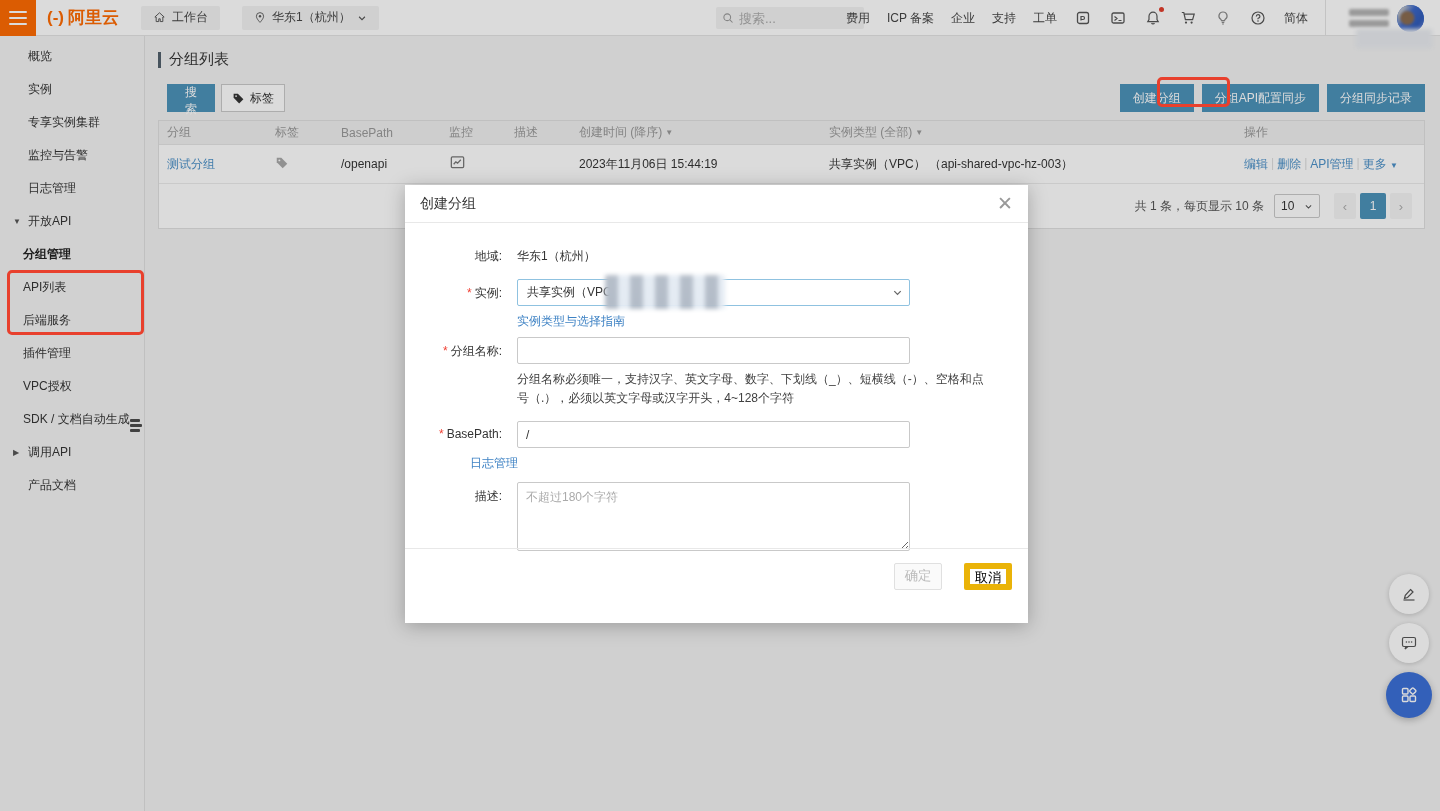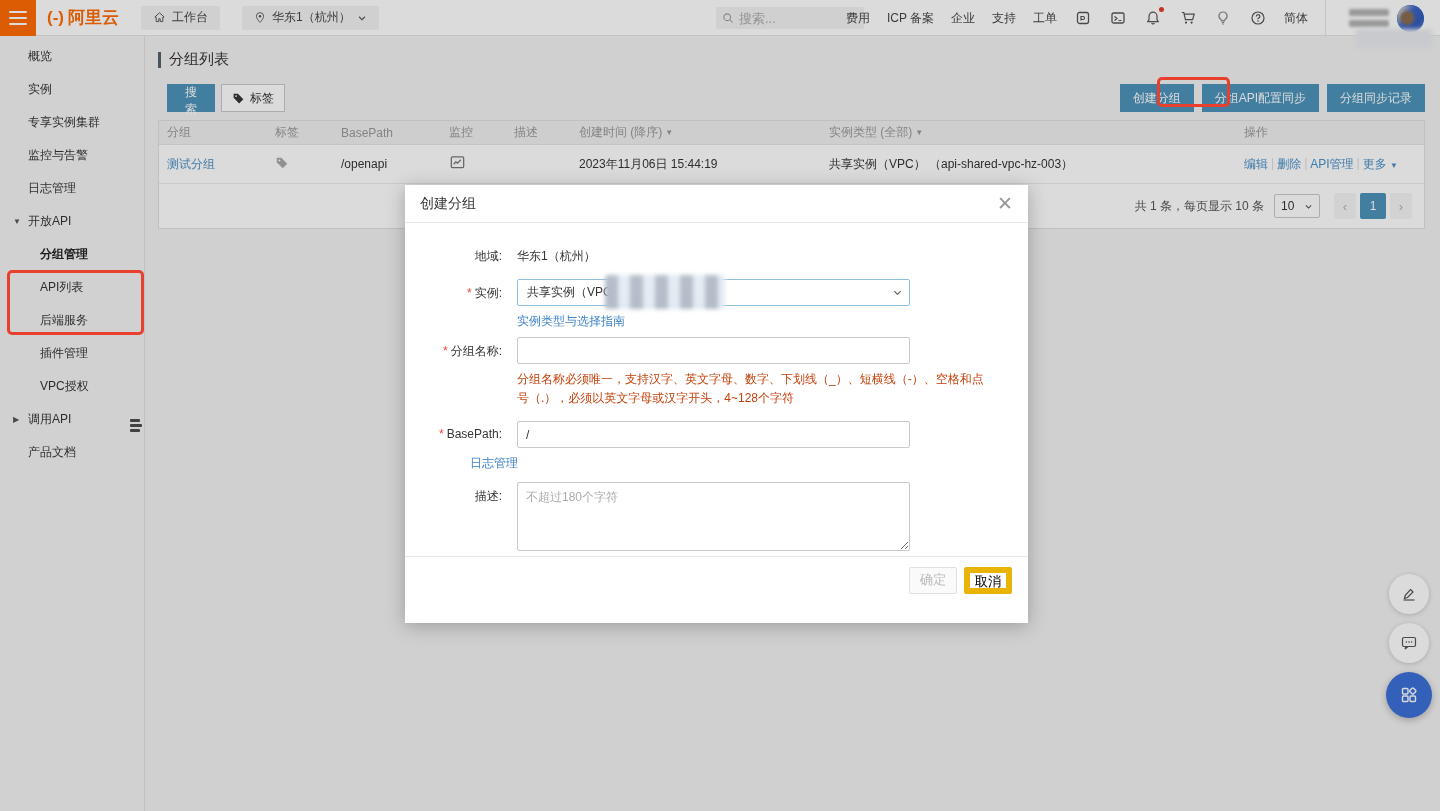--- a/index.html
+++ b/index.html
@@ -25,21 +25,21 @@
   .name-blur i { display:block; width:40px; height:7px; background:#b3b3b3; filter:blur(1.5px); border-radius:2px; }
   .avatar { width:27px; height:27px; border-radius:50%; overflow:hidden; background:#2f63c9; position:relative; }
   .avatar i { position:absolute; inset:0; background:radial-gradient(circle at 38% 48%, #8a6b4f 0 6px, rgba(138,107,79,0) 8px), linear-gradient(125deg,#b9bdc4 18%, #3a66c8 42%, #2f5ab8 75%, #6f87d8); filter:blur(1px); }
   .avatar-dropdown-blur { position:absolute; left:1356px; top:29px; width:76px; height:19px; background:#e9ecf0; filter:blur(2px); z-index:11; border-radius:2px; }
 
   
   .sidebar { position:absolute; top:36px; left:0; bottom:0; width:145px; background:#f4f4f4; border-right:1px solid #e0e0e0; z-index:5; }
   .sidebar-title { height:60px; display:flex; align-items:center; padding-left:12px; font-size:14px; font-weight:bold; color:#333; border-bottom:1px solid #e2e2e2; }
   .side-menu { margin-top:4px; }
   .side-item { height:33px; line-height:33px; padding-left:28px; color:#333; cursor:pointer; position:relative; white-space:nowrap; overflow:hidden; }
-  .side-item.sub { padding-left:40px; }
+  .side-item.sub { padding-left:23px; }
   .side-item.active { font-weight:bold; color:#222; }
   .tri { position:absolute; left:13px; top:0; height:33px; display:flex; align-items:center; font-size:8px; color:#555; }
   .collapse-handle { position:absolute; right:2px; top:381px; width:12px; height:16px; display:flex; flex-direction:column; justify-content:center; gap:2px; cursor:pointer; }
   .collapse-handle i { display:block; height:3px; background:#4a4a4a; border-radius:1px; }
   .collapse-handle i:nth-child(1){ width:10px; } .collapse-handle i:nth-child(2){ width:12px; } .collapse-handle i:nth-child(3){ width:10px; }
 
   
   .main { position:absolute; top:36px; left:145px; right:0; bottom:0; background:#f2f2f2; }
   .page-title { position:absolute; left:13px; top:14px; display:flex; align-items:center; gap:8px; font-size:15px; color:#333; }
   .page-title::before { content:""; display:block; width:3px; height:16px; background:#52606c; }
@@ -87,24 +87,24 @@
   .plain-value { padding-top:6px; }
   .select-wrap { position:relative; }
   .select-box { height:27px; border:1px solid #8fc2e0; border-radius:2px; background:#fff; display:flex; align-items:center; padding:0 22px 0 9px; cursor:pointer; }
   .select-chevron { position:absolute; right:7px; top:8px; color:#666; }
   .select-blur { position:absolute; left:88px; top:-4px; width:120px; height:34px; border-radius:2px; z-index:2;
     background:repeating-linear-gradient(90deg, rgba(140,150,165,.55) 0 13px, rgba(228,235,243,.75) 13px 25px), linear-gradient(#eaf0f7,#e2eaf2);
     filter:blur(2px); }
   .modal-link { color:#3e82c4; cursor:pointer; display:inline-block; }
   .guide-link { margin-top:7px; }
   .text-input { width:100%; height:27px; border:1px solid #c9c9c9; border-radius:2px; padding:0 8px; font-size:12px; color:#333; outline:none; font-family:inherit; }
-  .help-text { margin-top:6px; width:472px; color:#c2410c; line-height:1.55; }
+  .help-text { margin-top:6px; width:472px; color:#404040; line-height:1.55; }
   .tag-row { margin-left:65px; margin-top:0; }
   .desc-textarea { width:100%; height:69px; border:1px solid #c9c9c9; border-radius:2px; padding:6px 8px; font-size:12px; color:#333; outline:none; resize:both; font-family:inherit; }
-  .modal-footer { position:absolute; left:0; right:0; bottom:0; height:67px; border-top:1px solid #e8e8e8; display:flex; align-items:center; justify-content:flex-end; gap:7px; padding:0 16px 20px 0; }
+  .modal-footer { position:absolute; left:0; right:0; bottom:0; height:75px; border-top:1px solid #e8e8e8; display:flex; align-items:center; justify-content:flex-end; gap:22px; padding:0 16px 20px 0; }
   .btn-confirm { width:48px; height:27px; background:#fafafa; border:1px solid #e0e0e0; color:#bbb; border-radius:2px; cursor:not-allowed; font-family:inherit; }
   .btn-cancel { width:48px; height:27px; background:#fff; border:6px solid #eab308; color:#000000; border-radius:2px; cursor:pointer; font-family:inherit; } .mt17 { margin-top:7px; } .mt14 { margin-top:14px; }
 
   
   .float-btns { position:absolute; right:8px; top:574px; width:46px; display:flex; flex-direction:column; align-items:center; z-index:12; }
   .fab { width:40px; height:40px; border-radius:50%; background:#fff; box-shadow:0 1px 5px rgba(0,0,0,.18); display:flex; align-items:center; justify-content:center; cursor:pointer; margin-bottom:9px; }
   .fab-blue { width:46px; height:46px; border-radius:50%; background:#3a6fd8; display:flex; align-items:center; justify-content:center; cursor:pointer; box-shadow:0 2px 7px rgba(0,0,0,.25); margin-bottom:0; }
 </style>
 </head>
 <body>
@@ -210,20 +210,21 @@
     <div class="side-item"><span>日志管理</span></div>
     <div class="side-item">
       <span class="tri">▼</span>
       <span>开放API</span>
     </div>
     <div class="side-item sub active"><span>分组管理</span></div>
     <div class="side-item sub"><span>API列表</span></div>
     <div class="side-item sub"><span>后端服务</span></div>
     <div class="side-item sub"><span>插件管理</span></div>
     <div class="side-item sub"><span>VPC授权</span></div>
+    <div class="side-item sub"><span>SDK / 文档自动生成</span></div>
     <div class="side-item">
       <span class="tri">▶</span>
       <span>调用API</span>
     </div>
     <div class="side-item"><span>产品文档</span></div>
   </div>
   <div class="collapse-handle">
       <i></i>
       <i></i>
       <i></i>

